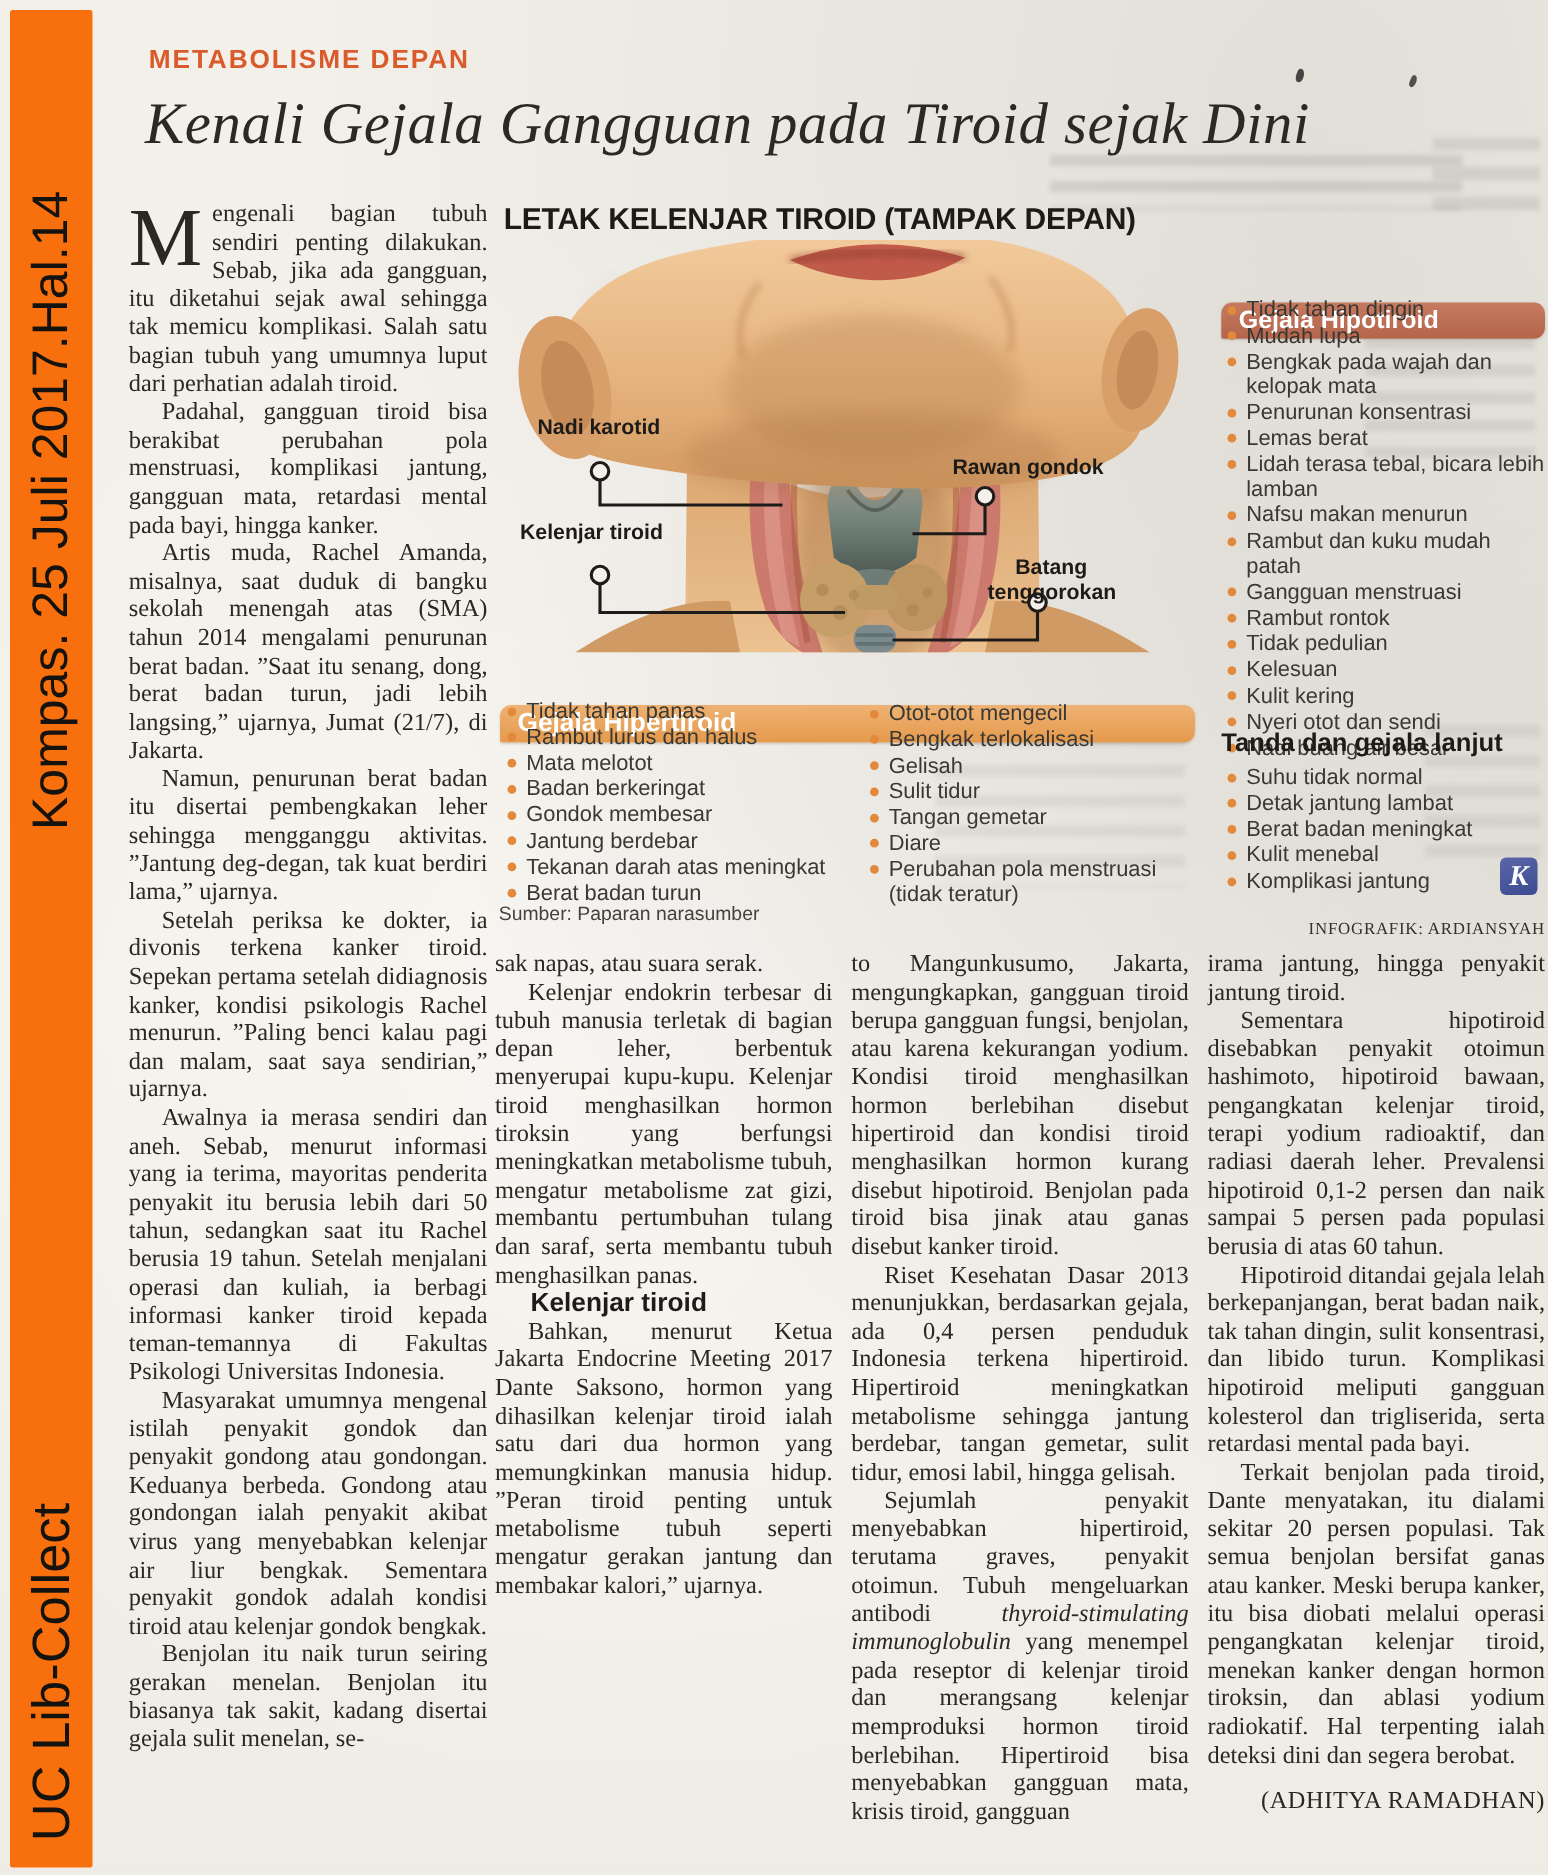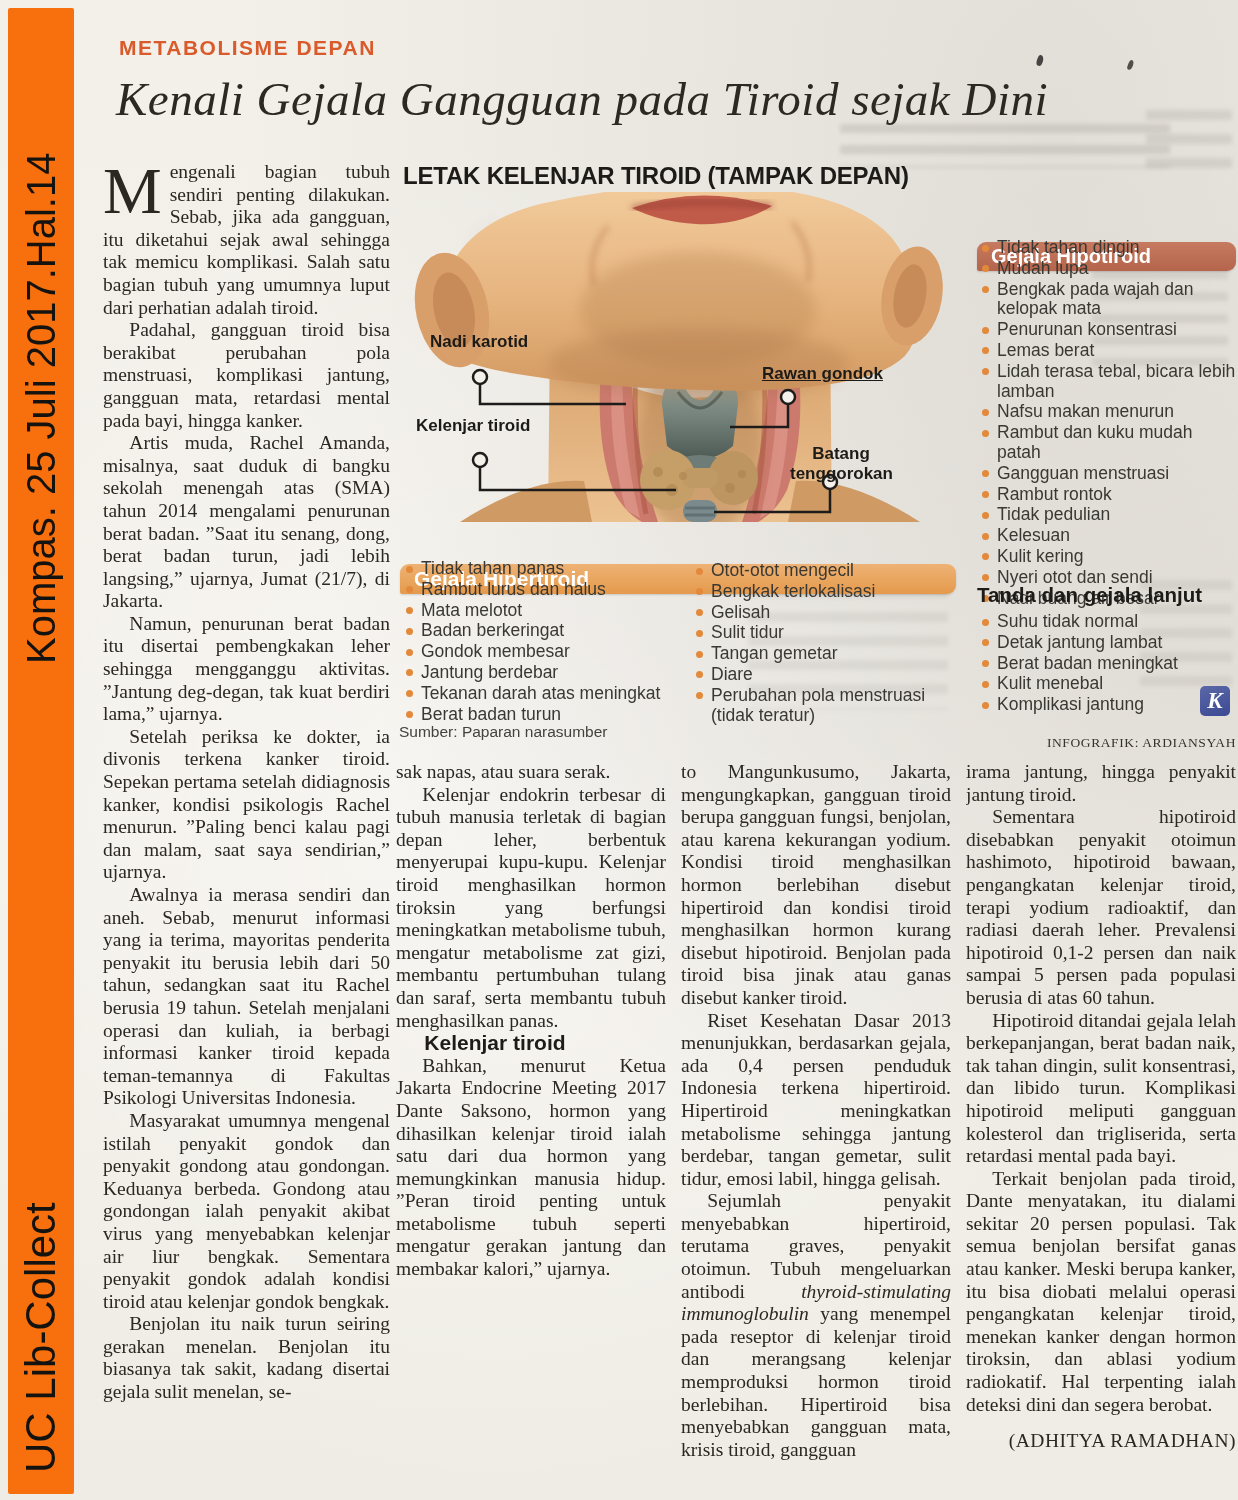--- a/index.html
+++ b/index.html
@@ -163,21 +163,21 @@
         <circle cx="80" cy="268" r="7" fill="#f4f1ea"></circle>
         <path d="M80,275 L80,298 L276,298"></path>
         <circle cx="388" cy="205" r="7" fill="#f4f1ea"></circle>
         <path d="M388,212 L388,235 L330,235"></path>
         <circle cx="430" cy="290" r="7" fill="#f4f1ea"></circle>
         <path d="M430,297 L430,320 L314,320"></path>
       </g>
     </svg>
     <div class="figlabel" style="left:30px;top:140px;">Nadi karotid</div>
     <div class="figlabel" style="left:16px;top:224px;">Kelenjar tiroid</div>
-    <div class="figlabel" style="left:362px;top:172px;text-decoration:underline;">Rawan gondok</div>
+    <div class="figlabel" style="left:362px;top:172px;">Rawan gondok</div>
     <div class="figlabel" style="left:390px;top:252px;width:102px;text-align:center;">Batang tenggorokan</div>
   </div>
 
   <div class="abs bar hyper">Gejala Hipertiroid</div>
   <ul class="sym abs" style="left:404px;top:559px;width:268px;">
     <li>Tidak tahan panas</li>
     <li>Rambut lurus dan halus</li>
     <li>Mata melotot</li>
     <li>Badan berkeringat</li>
     <li>Gondok membesar</li>

